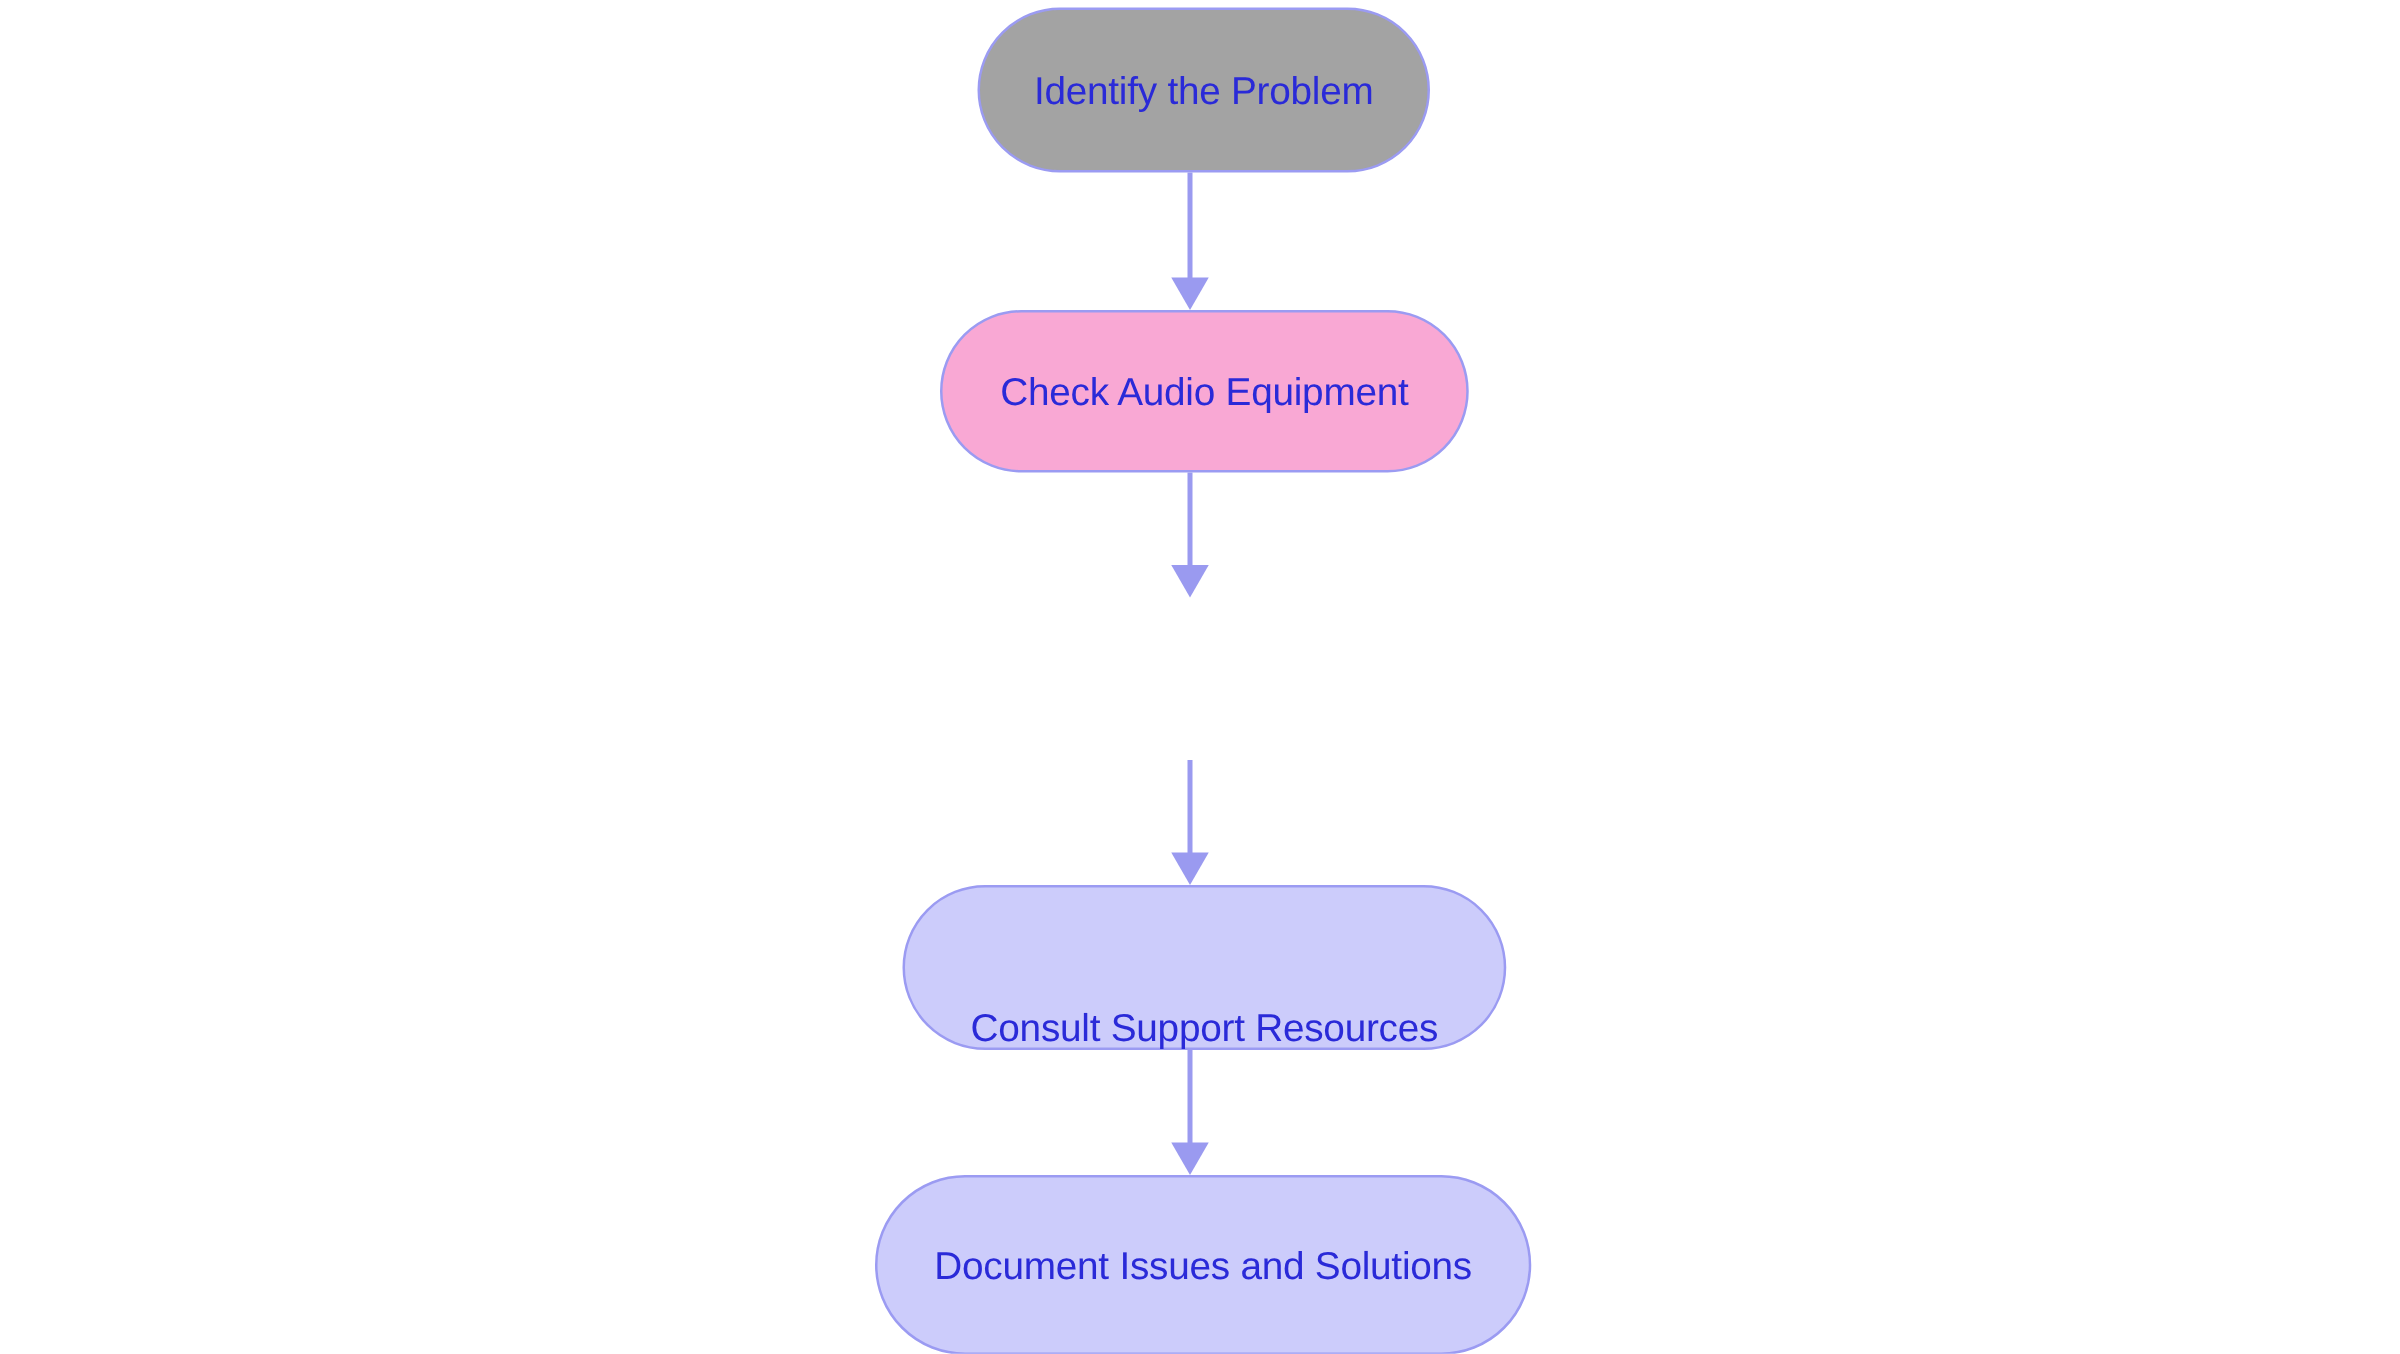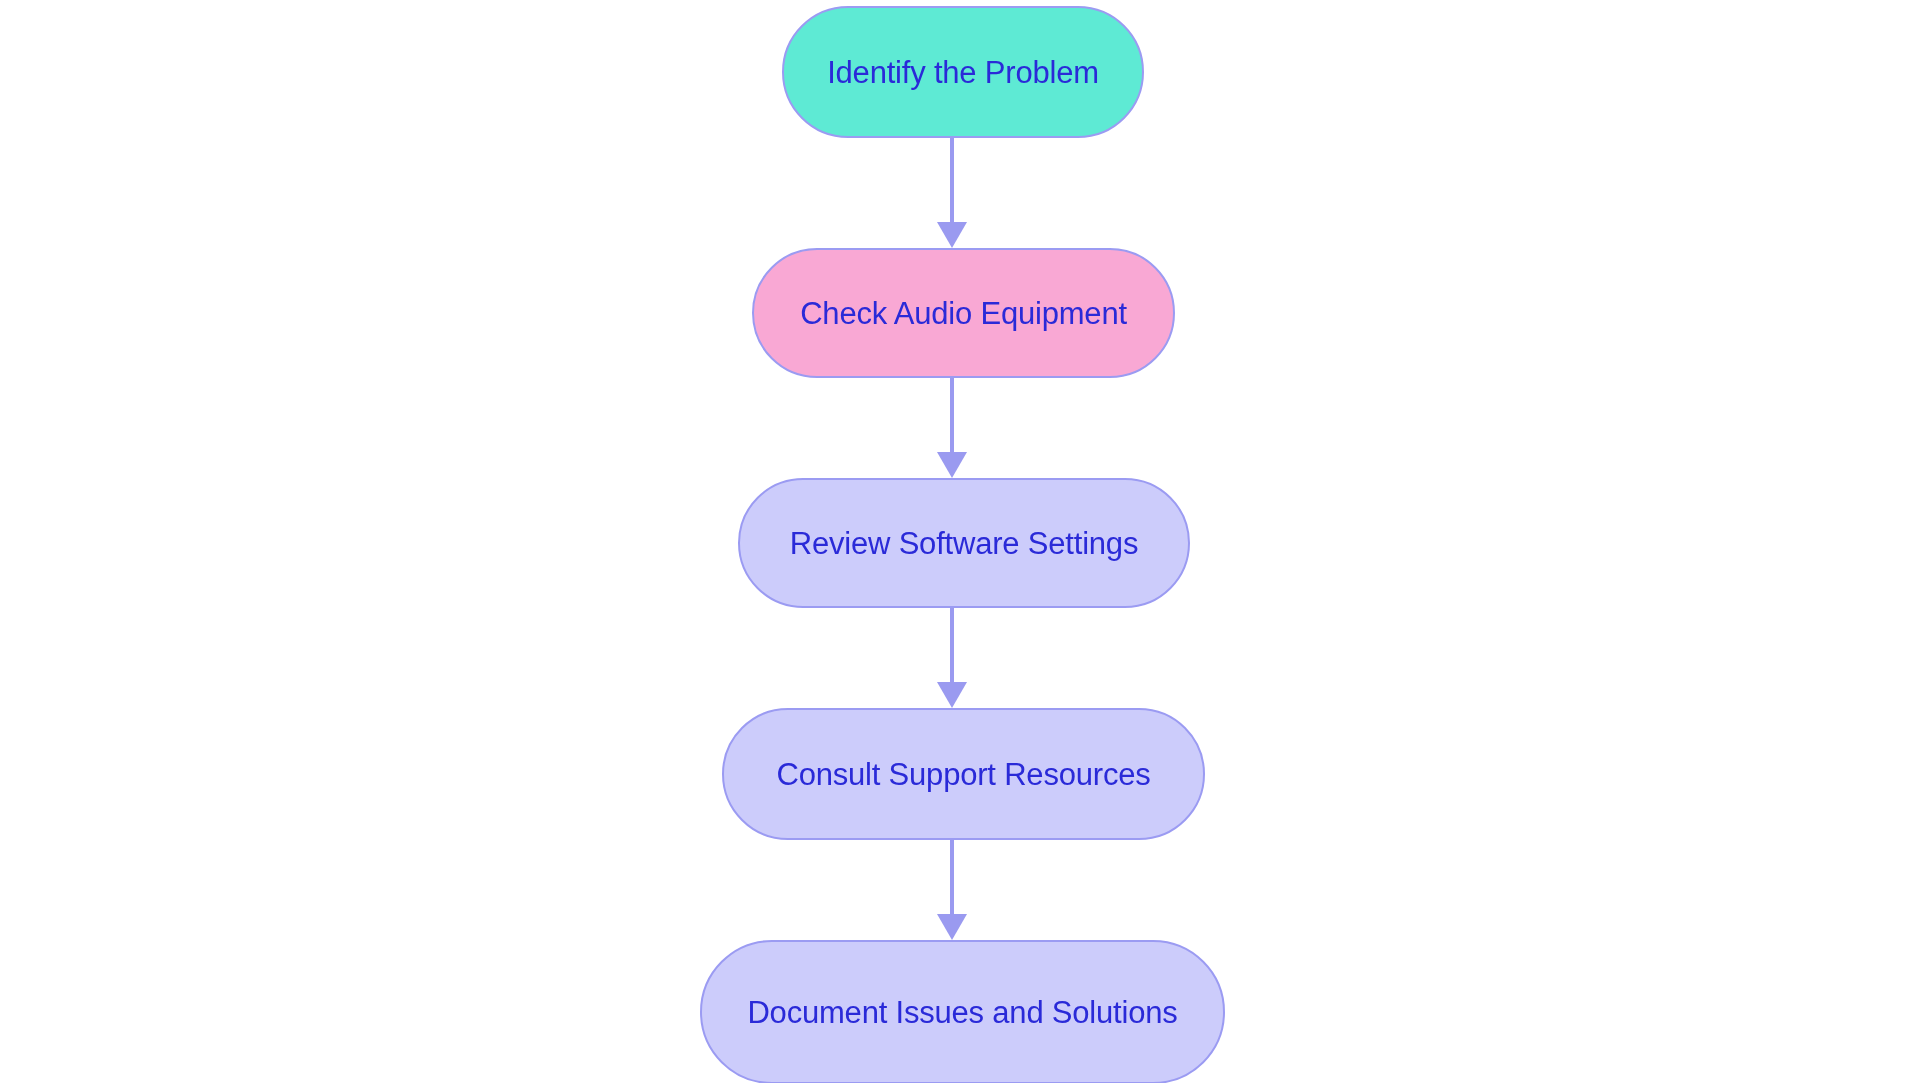--- a/index.html
+++ b/index.html
@@ -58,28 +58,25 @@
       <polygon points="0,74 30,74 15,100" fill="#9a9af0"></polygon>
     </svg>
     <svg class="connector" width="30" height="100" style="left: 937px; top: 608px;">
       <rect x="13" y="0" width="4" height="78" fill="#9a9af0"></rect>
       <polygon points="0,74 30,74 15,100" fill="#9a9af0"></polygon>
     </svg>
     <svg class="connector" width="30" height="100" style="left: 937px; top: 840px;">
       <rect x="13" y="0" width="4" height="78" fill="#9a9af0"></rect>
       <polygon points="0,74 30,74 15,100" fill="#9a9af0"></polygon>
     </svg>
-    <div class="flow-node" style="left: 782px; top: 6px; width: 362px; height: 132px; font-size: 31px; background: #5eead4; border-color: rgb(155, 155, 242); color: rgb(42, 42, 216);">
+    <div class="flow-node" style="left: 782px; top: 6px; width: 362px; height: 132px; font-size: 31px; background: #a3a3a3; border-color: rgb(155, 155, 242); color: rgb(42, 42, 216);">
       <span class="node-label">Identify the Problem</span>
     </div>
     <div class="flow-node" style="left: 752px; top: 248px; width: 423px; height: 130px; font-size: 31px; background: #f9a8d4; border-color: rgb(155, 155, 242); color: rgb(42, 42, 216);">
       <span class="node-label">Check Audio Equipment</span>
     </div>
-    <div class="flow-node" style="left: 738px; top: 478px; width: 452px; height: 130px; font-size: 31px; background: rgb(204, 204, 251); border-color: rgb(155, 155, 242); color: rgb(42, 42, 216);">
-      <span class="node-label">Review Software Settings</span>
-    </div>
-    <div class="flow-node" style="left: 722px; top: 708px; width: 483px; height: 132px; font-size: 31px; background: rgb(204, 204, 251); border-color: rgb(155, 155, 242); color: rgb(42, 42, 216);">
+    <div class="flow-node" style="left: 722px; top: 708px; width: 483px; height: 132px; font-size: 31px; background: rgb(204, 204, 251); border-color: rgb(155, 155, 242); color: rgb(42, 42, 216); align-items: flex-end;">
       <span class="node-label">Consult Support Resources</span>
     </div>
     <div class="flow-node" style="left: 700px; top: 940px; width: 525px; height: 144px; font-size: 31px; background: rgb(204, 204, 251); border-color: rgb(155, 155, 242); color: rgb(42, 42, 216);">
       <span class="node-label">Document Issues and Solutions</span>
     </div>
   </div>
 
 </body></html>

